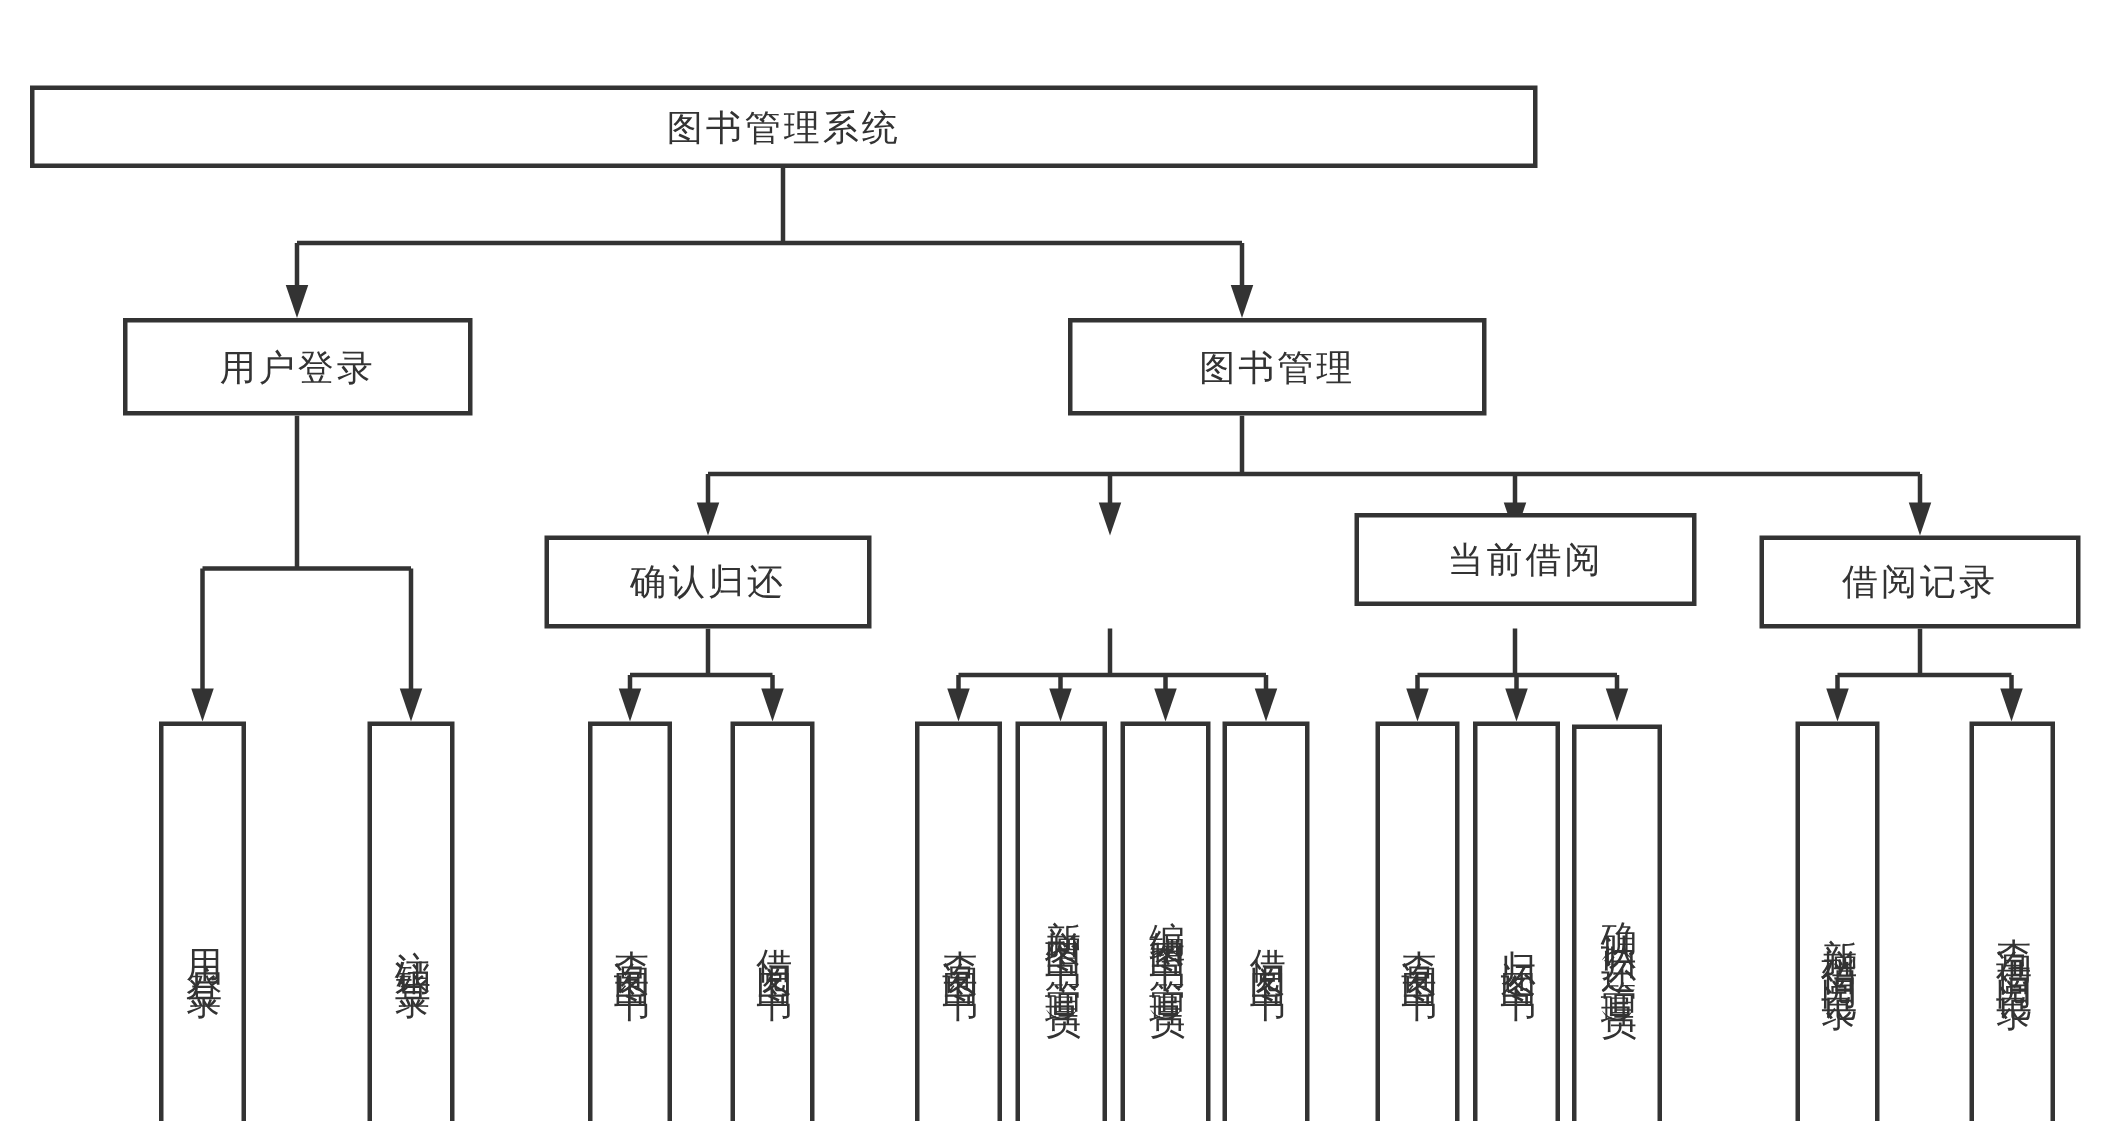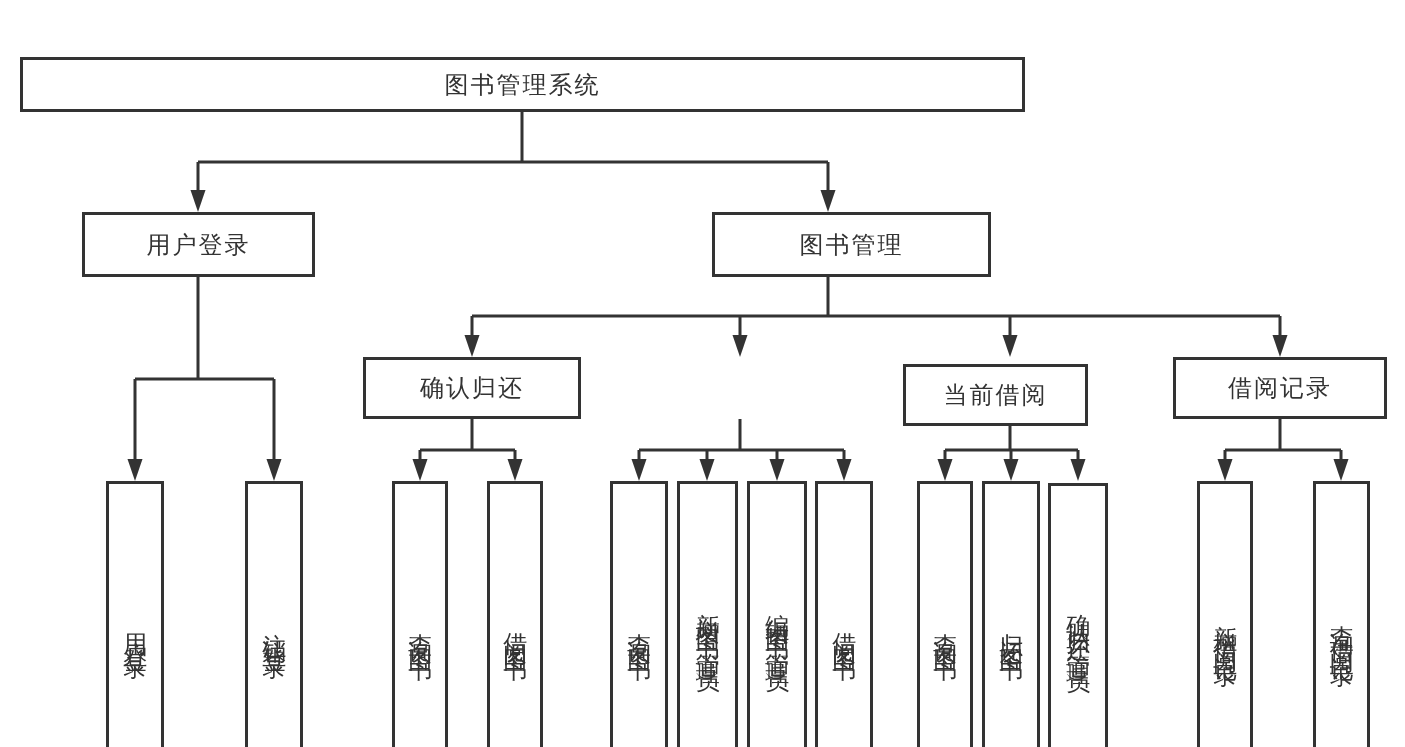--- a/index.html
+++ b/index.html
@@ -83,21 +83,21 @@
   <div class="node" style="left:82px;top:168px;width:233px;height:65px">
     <span>用户登录</span>
   </div>
   <div class="node" style="left:712px;top:168px;width:279px;height:65px">
     <span>图书管理</span>
   </div>
 
   <div class="node" style="left:363px;top:313px;width:218px;height:62px">
     <span>确认归还</span>
   </div>
-  <div class="node" style="left:903px;top:320px;width:185px;height:62px">
+  <div class="node" style="left:903px;top:298px;width:228px;height:62px">
     <span>当前借阅</span>
   </div>
   <div class="node" style="left:1173px;top:313px;width:214px;height:62px">
     <span>借阅记录</span>
   </div>
 
   <div class="node leaf" style="left:106px;top:437px;width:58px;height:298px">
     <span>用户登录</span>
   </div>
   <div class="node leaf" style="left:245px;top:437px;width:58px;height:298px">

